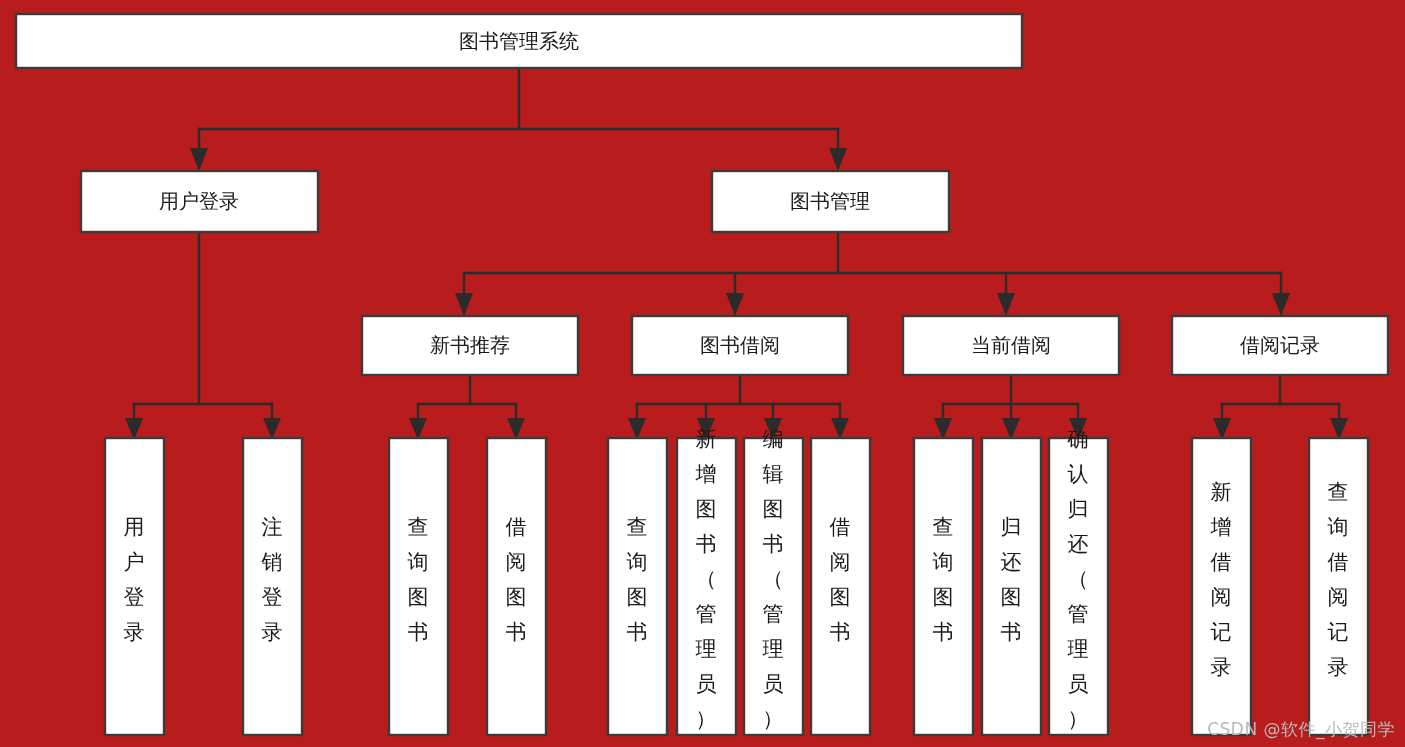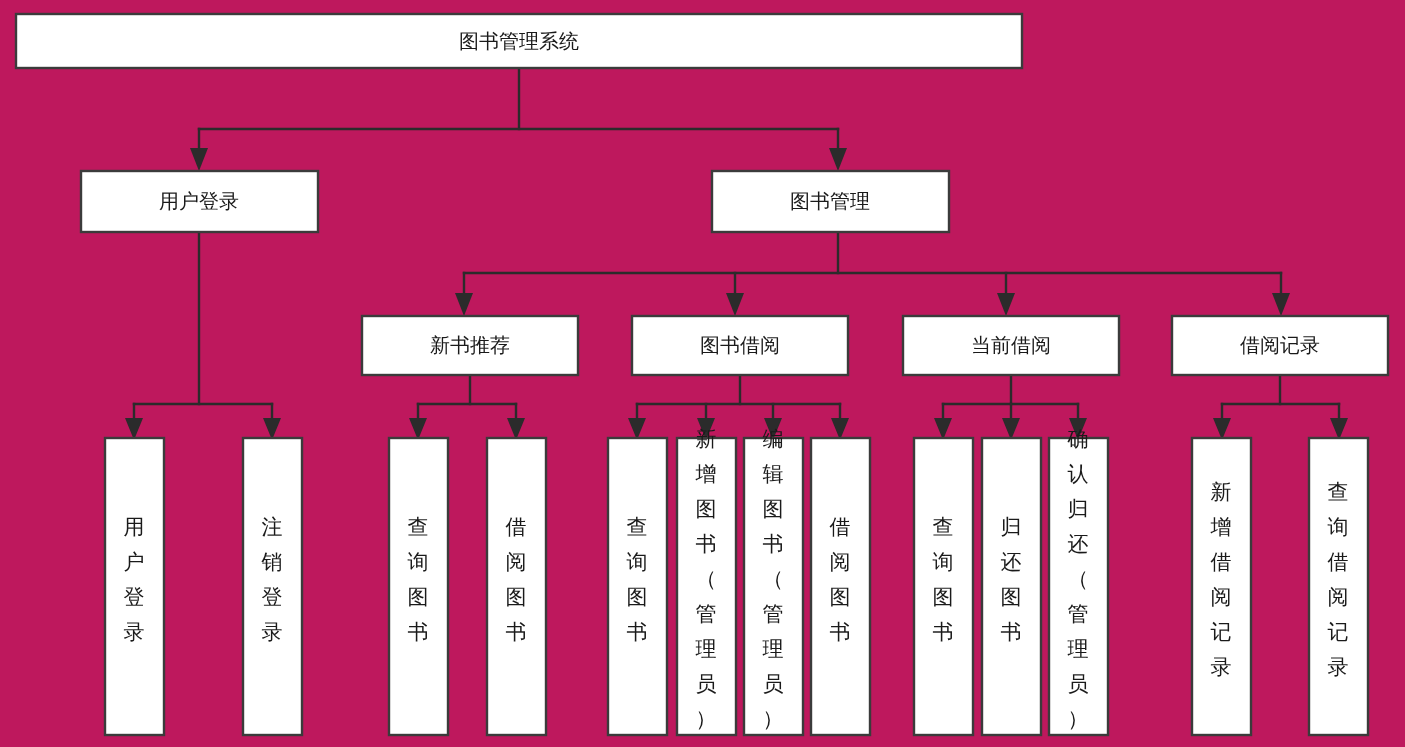--- a/index.html
+++ b/index.html
@@ -11,21 +11,21 @@
   body {
     width: 1405px;
     height: 747px;
     font-family: "DejaVu Sans", "Liberation Sans", sans-serif;
     overflow: hidden;
   }
   #diagram-root {
     position: relative;
     width: 1405px;
     height: 747px;
-    background: #be185d;
+    background: #b91c1c;
   }
   svg#flowchart {
     position: absolute;
     left: 0;
     top: 0;
     width: 1405px;
     height: 747px;
     display: block;
   }
   .node-box {
@@ -225,13 +225,14 @@
         <rect class="node-box" x="1192" y="438" width="59" height="297"></rect>
         <text class="node-label-v" x="1221" y="498.5"><tspan x="1221" y="498.5">新</tspan><tspan x="1221" y="533.5">增</tspan><tspan x="1221" y="568.5">借</tspan><tspan x="1221" y="603.5">阅</tspan><tspan x="1221" y="638.5">记</tspan><tspan x="1221" y="673.5">录</tspan></text>
       </g>
       <g>
         <rect class="node-box" x="1309" y="438" width="59" height="297"></rect>
         <text class="node-label-v" x="1338" y="498.5"><tspan x="1338" y="498.5">查</tspan><tspan x="1338" y="533.5">询</tspan><tspan x="1338" y="568.5">借</tspan><tspan x="1338" y="603.5">阅</tspan><tspan x="1338" y="638.5">记</tspan><tspan x="1338" y="673.5">录</tspan></text>
       </g>
     </g>
   </svg>
 
+  <div class="watermark">CSDN @软件_小贺同学</div>
 </div>
 
 </body></html>

